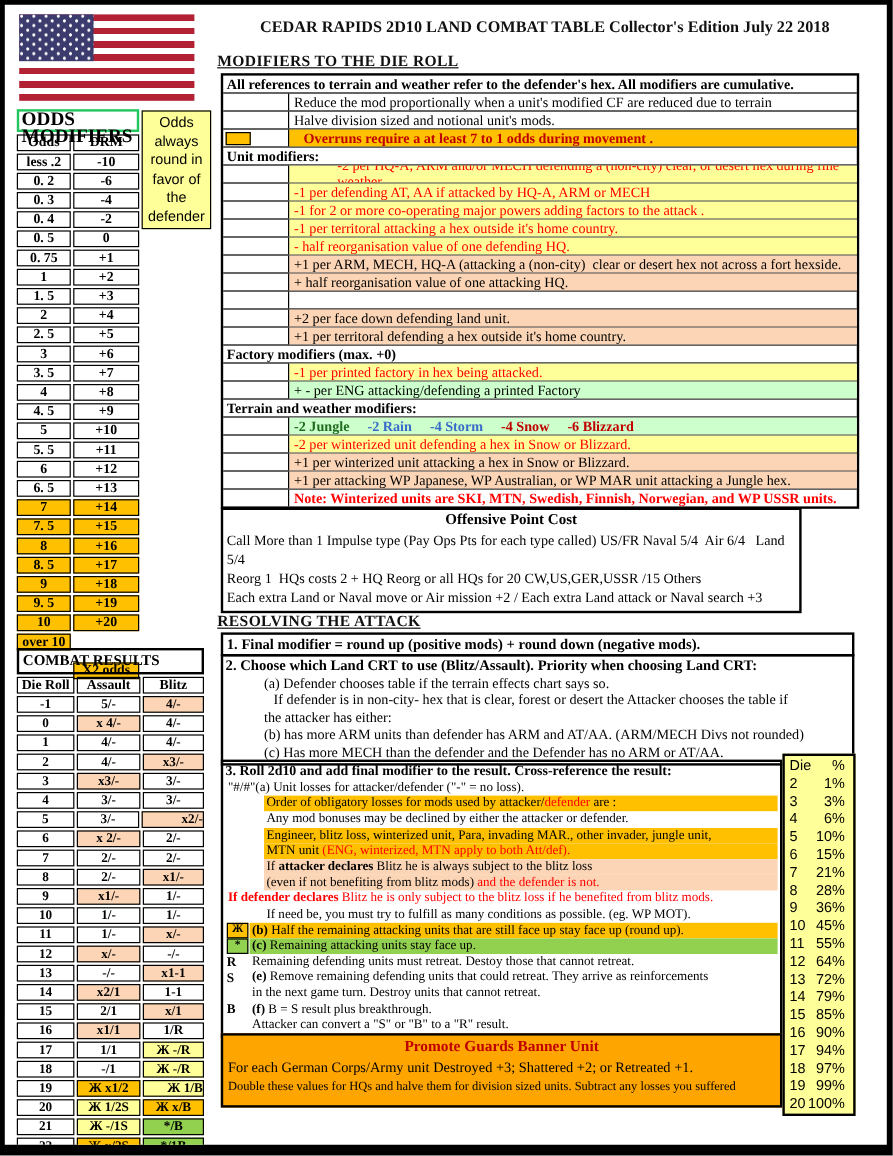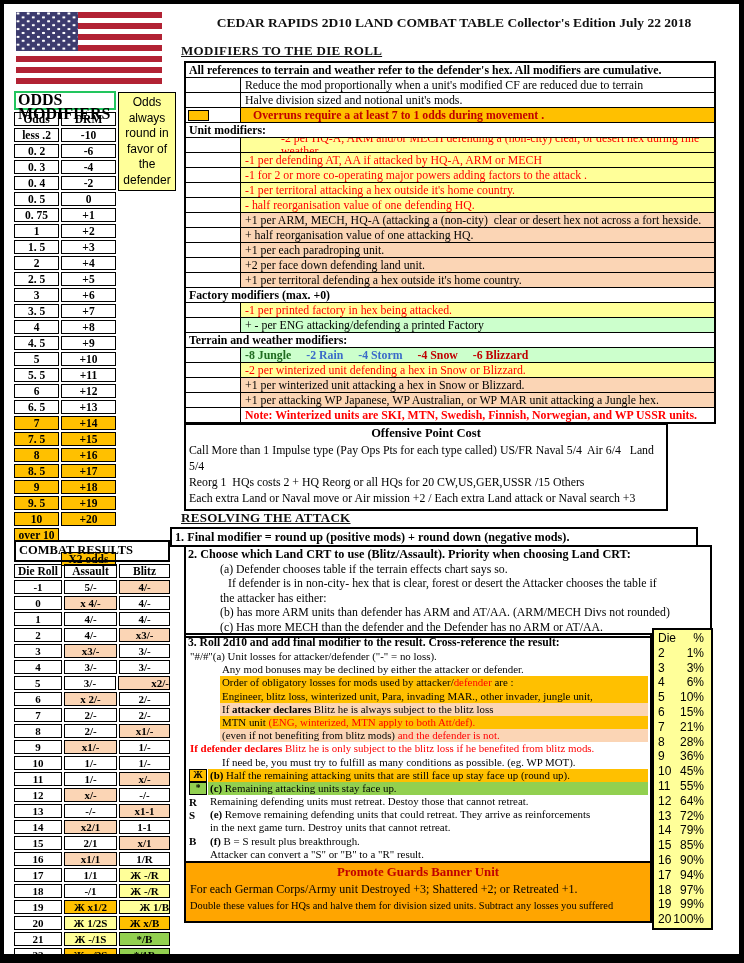--- a/index.html
+++ b/index.html
@@ -40,21 +40,21 @@
   .marker{position:absolute;left:2px;top:1.5px;width:19px;height:9px;background:var(--gold);border:1px solid #000;}
   .mband{flex:1;height:100%;display:flex;align-items:center;padding-left:4px;overflow:hidden;}
   .gap .seg{margin-right:15px;}
 
   
   .opc{position:absolute;left:180px;top:419px;width:484px;border:2.5px solid #000;box-sizing:border-box;padding:0 3px 3px 3px;}
   .opc-title{font-weight:bold;text-align:center;font-size:12.5px;line-height:17px;}
   .opc-line{font-size:11.8px;line-height:16px;}
 
   
-  .r1{position:absolute;left:166px;top:523px;width:528px;border:2px solid #000;box-sizing:border-box;
+  .r1{position:absolute;left:180px;top:523px;width:528px;border:2px solid #000;box-sizing:border-box;
       font-weight:bold;font-size:12.2px;line-height:14px;padding:1px 0 1px 3px;}
   .r2{position:absolute;left:180px;top:541px;width:528px;border:2px solid #000;box-sizing:border-box;padding-bottom:2px;}
   .r2title{font-weight:bold;font-size:12.2px;line-height:15px;padding-left:2px;}
   .r2line{font-size:11.8px;line-height:14.4px;}
   .ind1{padding-left:34px;}
   .ind1_5{padding-left:42px;}
   .r3{position:absolute;left:180px;top:629px;width:468px;border:2px solid #000;box-sizing:border-box;padding:1px 0 2px 0;}
   .r3title{font-weight:bold;font-size:11.6px;line-height:14px;padding-left:2px;}
   .r3line{height:13.2px;font-size:10.9px;}
   .r3inner{display:block;line-height:13.2px;padding:0 2px;margin-right:2px;}
@@ -279,23 +279,20 @@
           </div>
         </div>
         <div class="mrow">
           <div class="narrow"></div>
           <div class="mband" style="background: var(--peach);">
             <span class="seg">+ half reorganisation value of one attacking HQ.</span>
           </div>
         </div>
         <div class="mrow">
           <div class="narrow"></div>
-          <div class="mband" style="background: var(--peach);">
-            <span class="seg">+1 per each paradroping unit.</span>
-          </div>
         </div>
         <div class="mrow">
           <div class="narrow"></div>
           <div class="mband" style="background: var(--peach);">
             <span class="seg">+2 per face down defending land unit.</span>
           </div>
         </div>
         <div class="mrow">
           <div class="narrow"></div>
           <div class="mband" style="background: var(--peach);">
@@ -316,21 +313,21 @@
           <div class="mband" style="background: var(--lightgreen);">
             <span class="seg">+ - per ENG attacking/defending a printed Factory</span>
           </div>
         </div>
         <div class="mrow full">
           <span class="seg b">Terrain and weather modifiers:</span>
         </div>
         <div class="mrow">
           <div class="narrow"></div>
           <div class="mband gap" style="background: var(--lightgreen);">
-            <span class="seg b" style="color: var(--darkgreen);">-8 Jungle</span>
+            <span class="seg b" style="color: var(--darkgreen);">-2 Jungle</span>
             <span class="seg b" style="color: var(--blue);">-2 Rain</span>
             <span class="seg b" style="color: var(--blue);">-4 Storm</span>
             <span class="seg b" style="color: var(--darkred);">-4 Snow</span>
             <span class="seg b" style="color: var(--darkred);">-6 Blizzard</span>
           </div>
         </div>
         <div class="mrow">
           <div class="narrow"></div>
           <div class="mband" style="background: var(--yellow);">
             <span class="seg" style="color: var(--red);">-2 per winterized unit defending a hex in Snow or Blizzard.</span>
@@ -381,33 +378,33 @@
       </div>
   </div>
 
   <div class="r3">
     <div class="r3title">3. Roll 2d10 and add final modifier to the result. Cross-reference the result:</div>
     <div id="step3-lines">
         <div class="r3line">
           <div class="r3inner" style="margin-left: 2px;"><span class="seg">"#/#"(a) Unit losses for attacker/defender ("-" = no loss).</span></div>
         </div>
         <div class="r3line">
+          <div class="r3inner" style="background: var(--gold); margin-left: 34px;"><span class="seg">Order of obligatory losses for mods used by attacker/</span><span class="seg" style="color: var(--red);">defender</span><span class="seg"> are :</span></div>
+        </div>
+        <div class="r3line">
           <div class="r3inner" style="margin-left: 34px;"><span class="seg">Any mod bonuses may be declined by either the attacker or defender.</span></div>
         </div>
         <div class="r3line">
-          <div class="r3inner" style="background: var(--gold); margin-left: 34px;"><span class="seg">Order of obligatory losses for mods used by attacker/</span><span class="seg" style="color: var(--red);">defender</span><span class="seg"> are :</span></div>
-        </div>
-        <div class="r3line">
           <div class="r3inner" style="background: var(--gold); margin-left: 34px;"><span class="seg">Engineer, blitz loss, winterized unit, Para, invading MAR., other invader, jungle unit,</span></div>
         </div>
         <div class="r3line">
+          <div class="r3inner" style="background: var(--gold); margin-left: 34px;"><span class="seg">MTN unit </span><span class="seg" style="color: var(--red);">(ENG, winterized, MTN apply to both Att/def).</span></div>
+        </div>
+        <div class="r3line">
           <div class="r3inner" style="background: var(--peach); margin-left: 34px;"><span class="seg">If </span><span class="seg b">attacker declares</span><span class="seg"> Blitz he is always subject to the blitz loss</span></div>
-        </div>
-        <div class="r3line">
-          <div class="r3inner" style="background: var(--gold); margin-left: 34px;"><span class="seg">MTN unit </span><span class="seg" style="color: var(--red);">(ENG, winterized, MTN apply to both Att/def).</span></div>
         </div>
         <div class="r3line">
           <div class="r3inner" style="background: var(--peach); margin-left: 34px;"><span class="seg">(even if not benefiting from blitz mods) </span><span class="seg" style="color: var(--red);">and the defender is not.</span></div>
         </div>
         <div class="r3line">
           <div class="r3inner" style="margin-left: 2px;"><span class="seg b" style="color: var(--red);">If </span><span class="seg b" style="color: var(--red);">defender declares</span><span class="seg" style="color: var(--red);"> Blitz he is only subject to the blitz loss if he benefited from blitz mods.</span></div>
         </div>
         <div class="r3line">
           <div class="r3inner" style="margin-left: 34px;"><span class="seg">If need be, you must try to fulfill as many conditions as possible. (eg. WP MOT).</span></div>
         </div>

